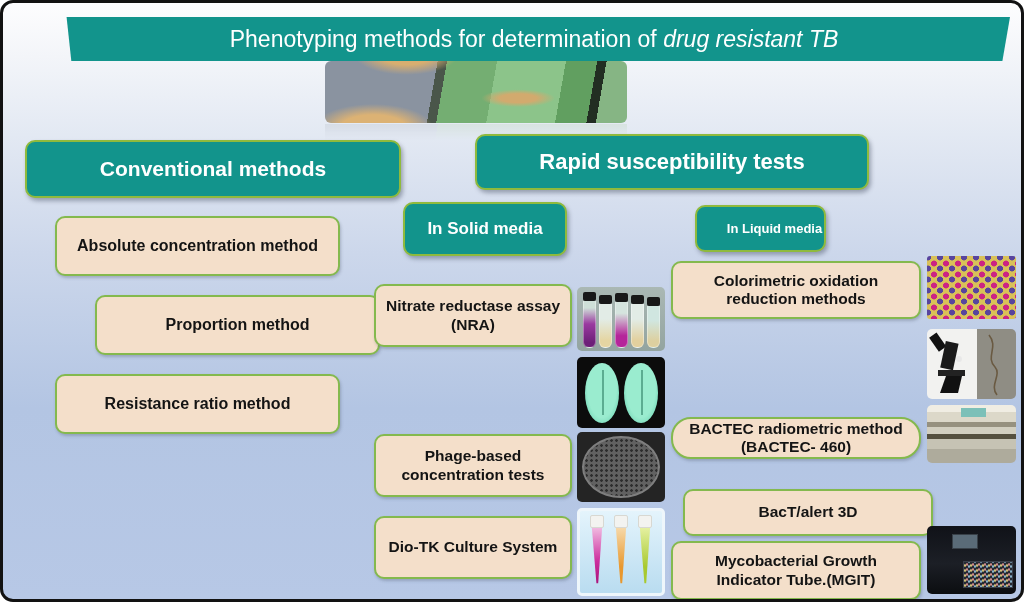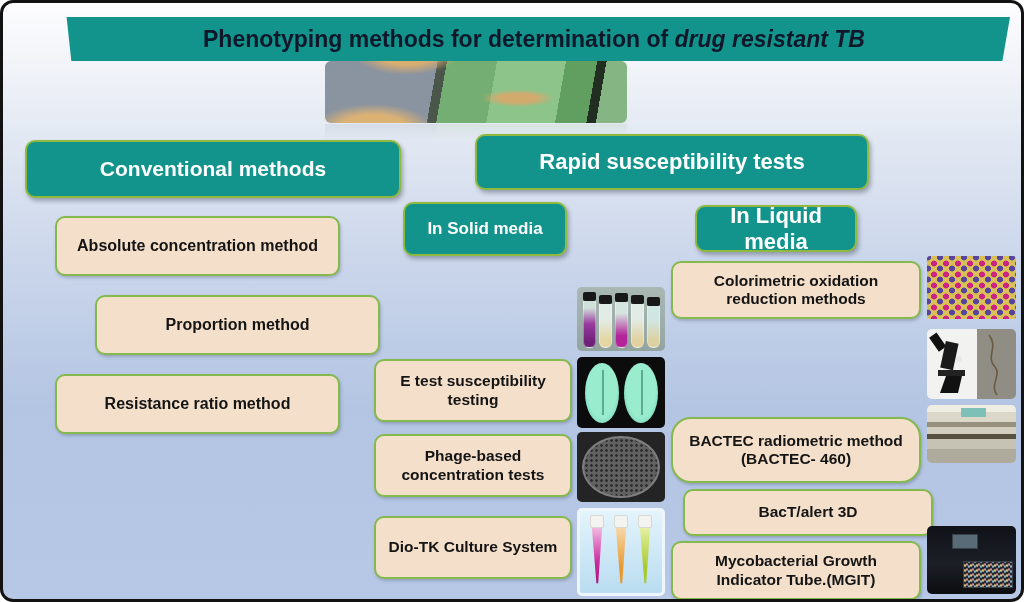--- a/index.html
+++ b/index.html
@@ -4,41 +4,41 @@
 <style>
   html,body{margin:0;padding:0;background:#fff;font-family:"Liberation Sans",sans-serif;}
   #canvas{position:relative;width:1024px;height:602px;box-sizing:border-box;
     border:3px solid #121212;border-radius:13px;overflow:hidden;
     background:linear-gradient(180deg,#fdfdfe 0%,#f3f5f9 9%,#e3e9f3 22%,#ccd7eb 42%,#b3c5e3 68%,#b7c8e6 100%);}
   .abs{position:absolute;box-sizing:border-box;}
 
   
   .title-banner{left:55px;top:14px;width:952px;height:44px;background:#12948c;
     clip-path:polygon(0.9% 0,100% 0,99.2% 100%,1.4% 100%);
-    display:flex;align-items:center;justify-content:center;color:#0f172a;
-    font-weight:bold;font-size:23px;filter:drop-shadow(0 2px 2px rgba(40,50,40,.35));}
+    display:flex;align-items:center;justify-content:center;color:#ffffff;
+    font-weight:normal;font-size:23px;filter:drop-shadow(0 2px 2px rgba(40,50,40,.35));}
   .title-banner i{font-style:italic;}
   .teal-box{background:#12948c;border:2px solid #8fba3d;border-radius:10px;color:#fff;
-    font-weight:bold;display:flex;align-items:center;justify-content:center;text-align:center;
+    font-weight:bold;display:flex;align-items:center;justify-content:center;
     box-shadow:2px 3px 4px rgba(70,80,100,.45);}
   .peach-box{background:#f4dfca;border:2px solid #84b94e;border-radius:10px;color:#141414;
     font-weight:bold;display:flex;align-items:center;justify-content:center;text-align:center;
     line-height:1.18;padding:2px 8px;box-shadow:1px 2px 3px rgba(70,80,100,.3);}
 
   .conv-header{left:22px;top:137px;width:376px;height:58px;font-size:21px;}
   .rapid-header{left:472px;top:131px;width:394px;height:56px;font-size:22px;}
   .solid-header{left:400px;top:199px;width:164px;height:54px;font-size:17px;}
-  .liquid-header{left:692px;top:202px;width:162px;height:47px;font-size:22px;}
+  .liquid-header{left:692px;top:202px;width:131px;height:47px;font-size:13px;padding-left:28px;}
 
   .conv-item{left:52px;width:285px;height:60px;font-size:16px;}
   .conv-0{top:213px;} .conv-1{top:292px;margin-left:40px;} .conv-2{top:371px;}
   .solid-item{left:371px;width:198px;height:63px;font-size:15.5px;}
   .sol-0{top:281px;} .sol-1{top:356px;} .sol-2{top:431px;} .sol-3{top:513px;}
   .liquid-item{left:668px;width:250px;font-size:15.5px;}
-  .liq-0{top:258px;height:58px;} .liq-1{top:323px;height:84px;} .liq-2{top:414px;height:66px;border-radius:20px;}
+  .liq-0{top:258px;height:58px;} .liq-1{top:323px;height:84px;} .liq-2{top:414px;height:42px;border-radius:20px;}
   .liq-3{top:486px;height:47px;margin-left:12px;} .liq-4{top:538px;height:59px;}
 
   
   .photo{border-radius:5px;overflow:hidden;}
   .photo-top{left:322px;top:58px;width:302px;height:62px;border-radius:6px;
     background:
       radial-gradient(ellipse 60px 24px at 16% 108%, #dcb274 0 55%, rgba(220,178,116,0) 100%),
       radial-gradient(ellipse 52px 20px at 27% -10%, #d8ae70 0 50%, rgba(216,174,112,0) 100%),
       radial-gradient(ellipse 46px 11px at 64% 60%, #d2aa6e 0 40%, rgba(210,170,110,0) 80%),
       linear-gradient(100deg,#8a93a0 0 36%,#4a564a 36% 39%,#74ae72 39% 55%,#8cc48a 55% 77%,#619f60 77% 87%,#222e22 87% 90%,#86b584 90%);}
@@ -113,21 +113,21 @@
 
   <div class="abs teal-box conv-header">Conventional methods</div>
   <div class="abs teal-box rapid-header">Rapid susceptibility tests</div>
   <div class="abs teal-box solid-header">In Solid media</div>
   <div class="abs teal-box liquid-header">In Liquid media</div>
 
   <div class="abs peach-box conv-item conv-0">Absolute concentration method</div>
   <div class="abs peach-box conv-item conv-1">Proportion method</div>
   <div class="abs peach-box conv-item conv-2">Resistance ratio method</div>
 
-  <div class="abs peach-box solid-item sol-1">E test susceptibility testing</div>
+  <div class="abs peach-box solid-item sol-0">Nitrate reductase assay (NRA)</div>
   <div class="abs peach-box solid-item sol-2">Phage-based concentration tests</div>
   <div class="abs peach-box solid-item sol-3">Dio-TK Culture System</div>
 
   <div class="abs photo strip-solid nra-photo">
     <div class="tube">
         <div class="cap"></div>
         <div class="body t1"></div>
       </div>
     <div class="tube">
         <div class="cap"></div>

